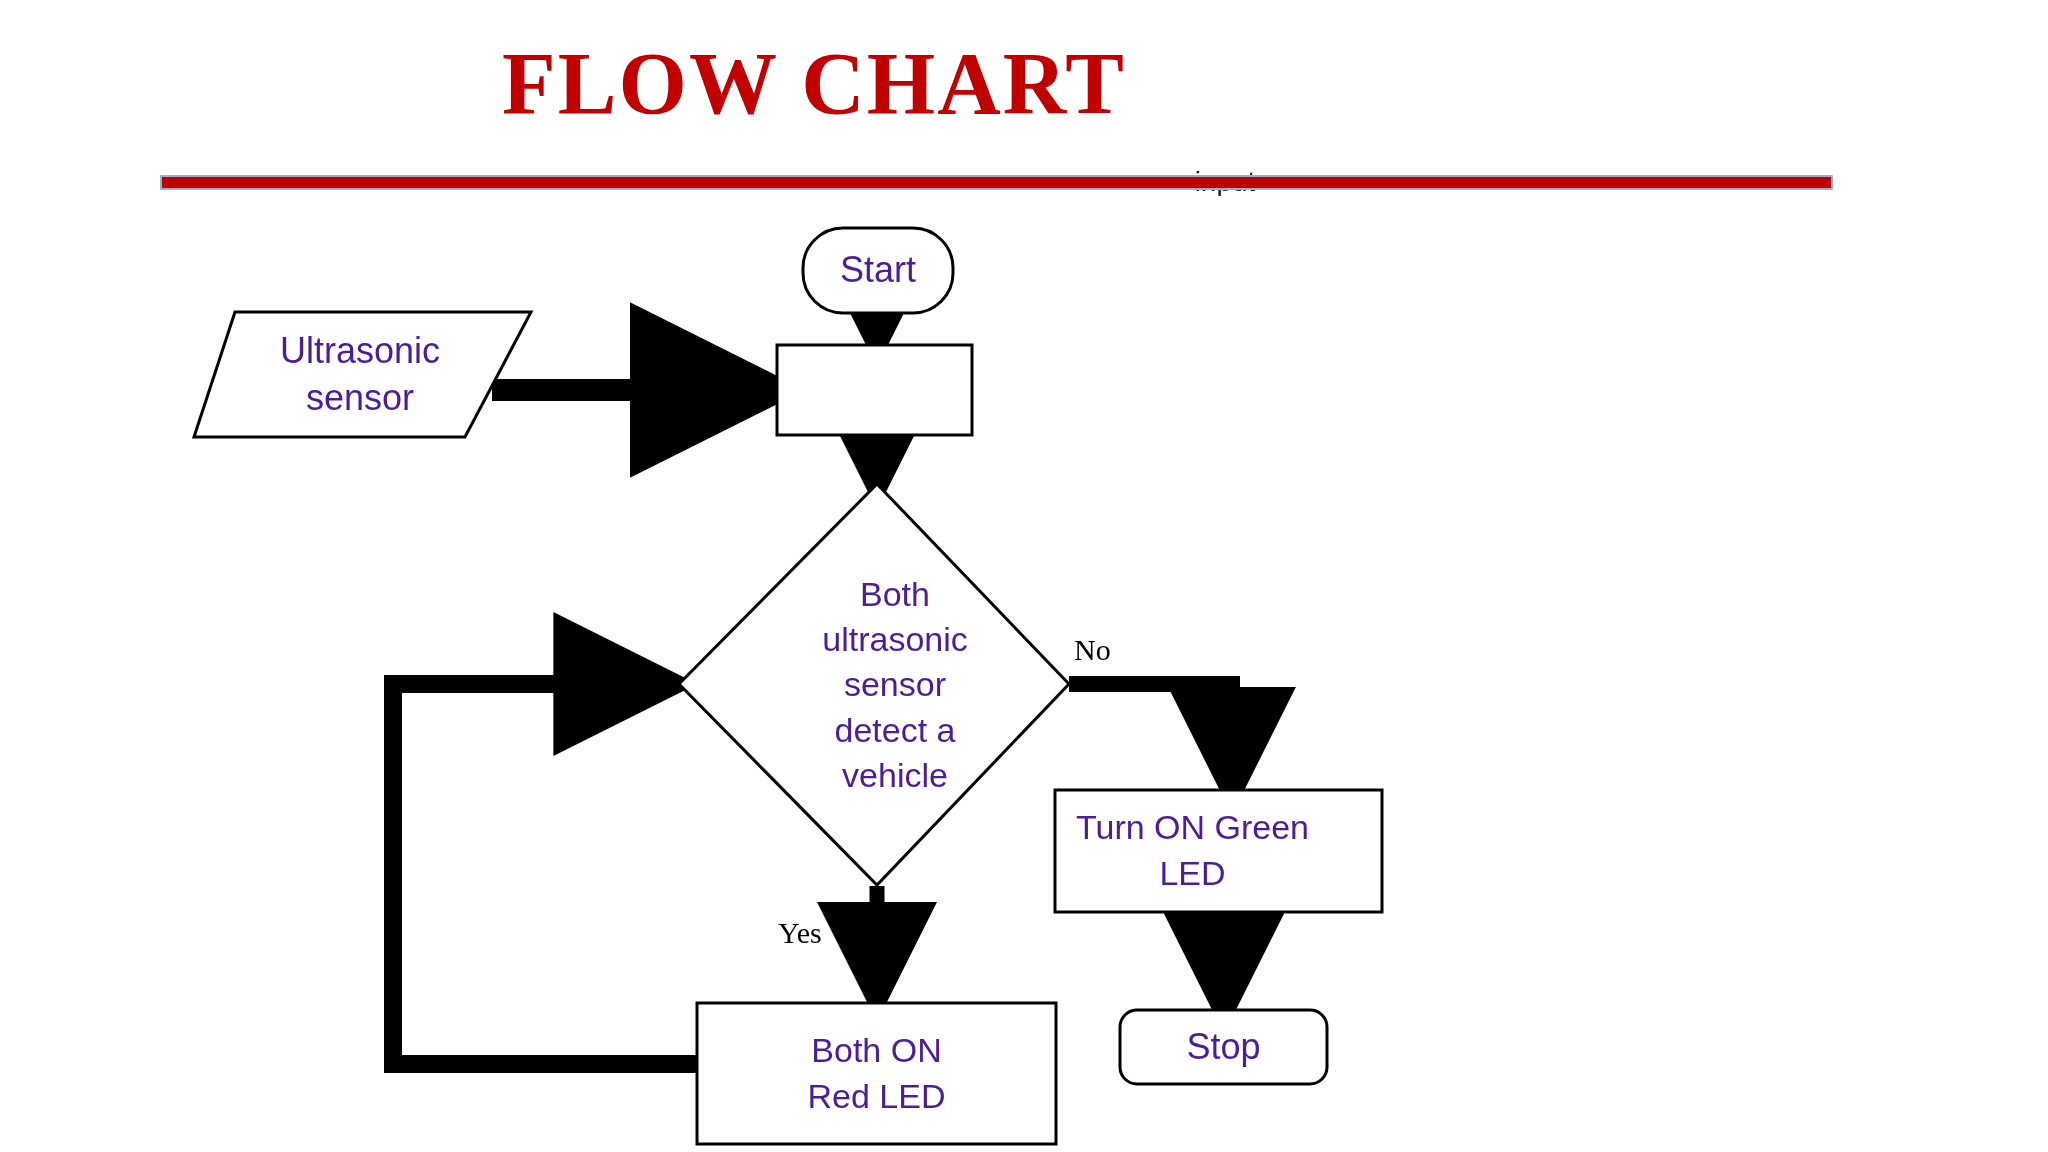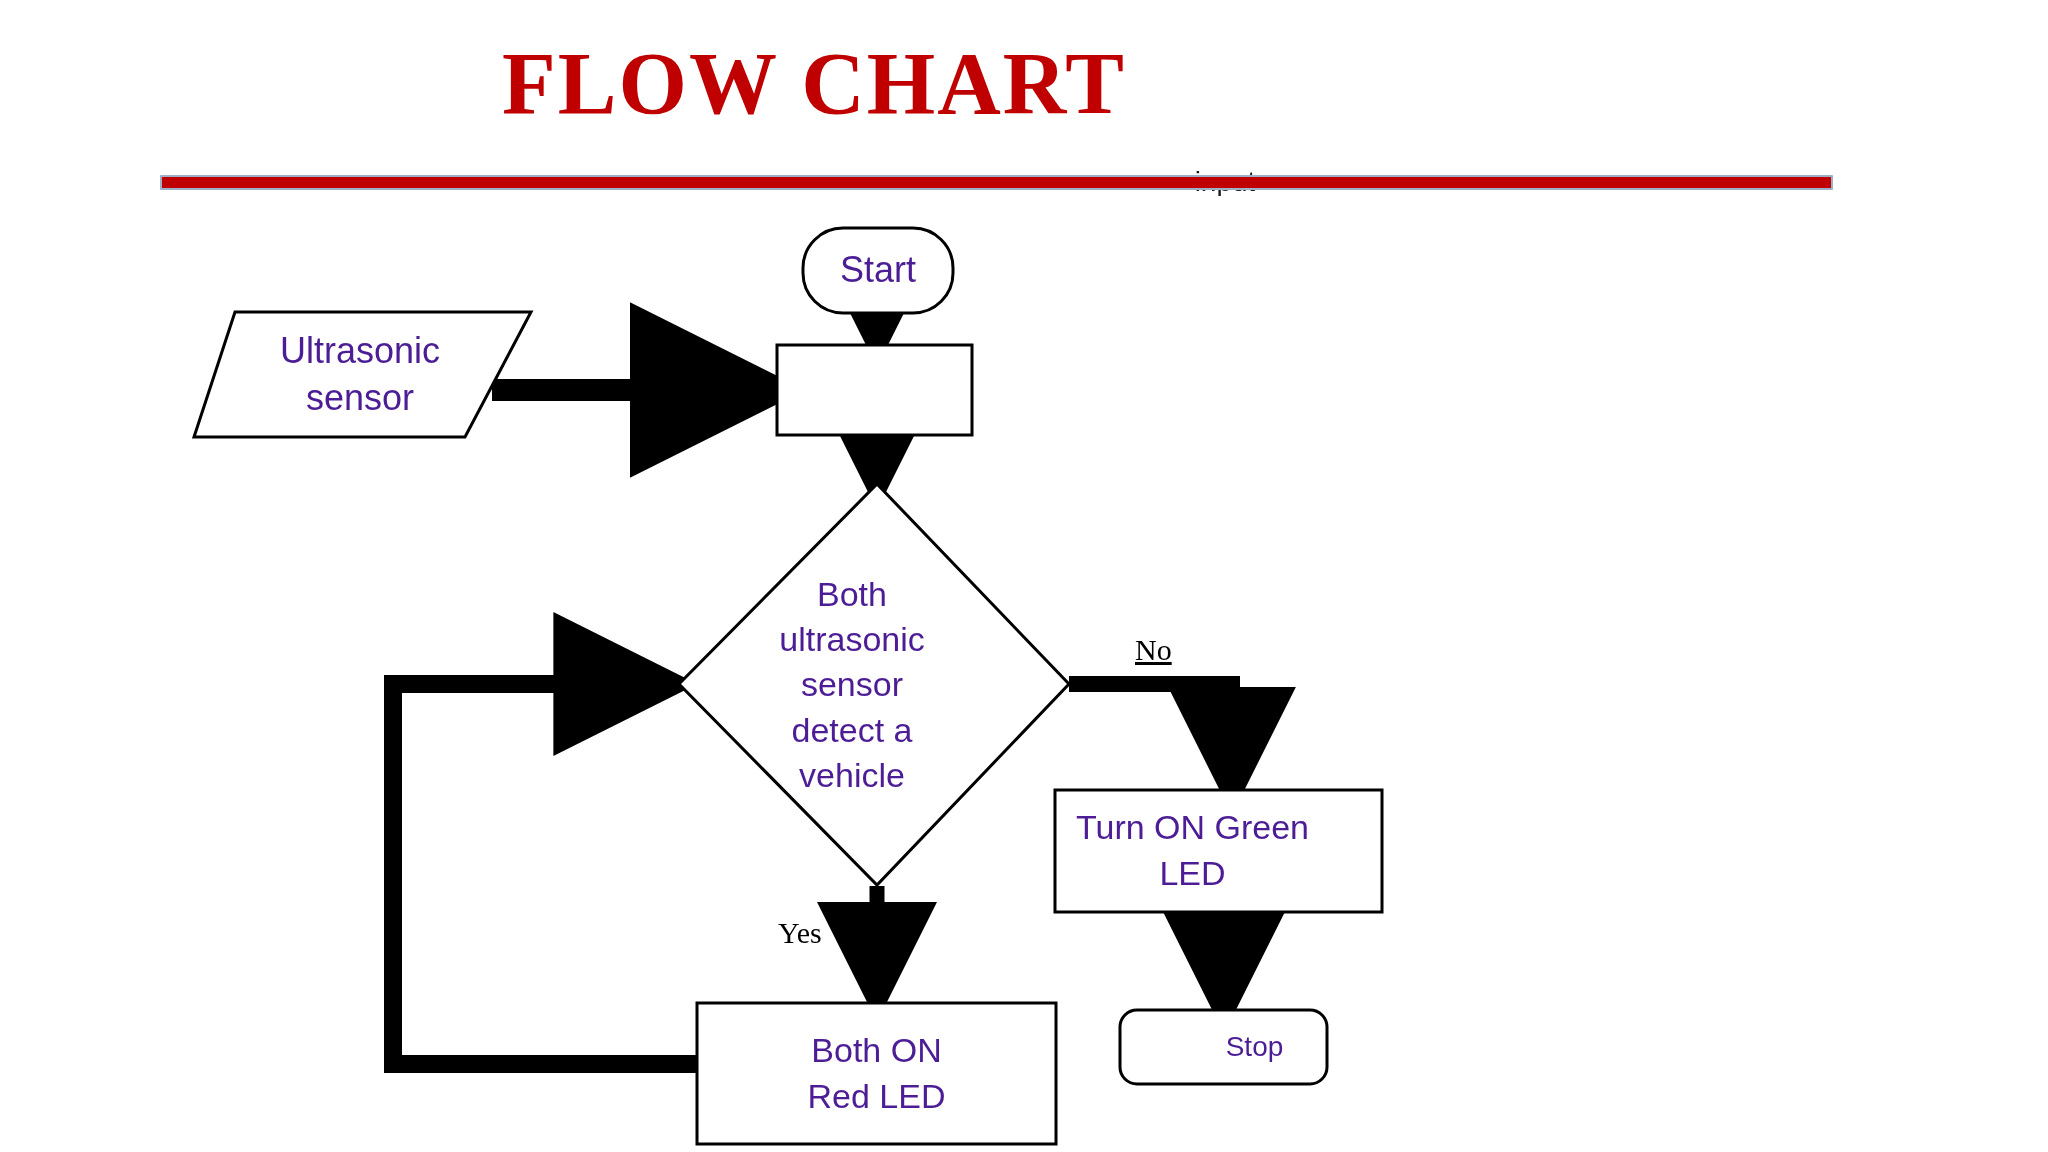--- a/index.html
+++ b/index.html
@@ -146,31 +146,31 @@
 
     <rect x="1120" y="1010" width="207" height="74" rx="17" ry="17" fill="#ffffff" stroke="#000000" stroke-width="3"></rect>
   </svg>
 
   <div class="node-label" style="left:803px; top:228px; width:150px; height:85px; font-size:36px; line-height:1.18;">Start</div>
 
   <div class="node-label" style="left:205px; top:312px; width:310px; height:125px; font-size:36px; line-height:1.3;">Ultrasonic
 sensor</div>
 
 
-  <div class="node-label" style="left:717px; top:556px; width:270px; height:258px; font-size:34px; line-height:1.33;">Both
+  <div class="node-label" style="left:760px; top:556px; width:270px; height:258px; font-size:34px; line-height:1.33;">Both
 ultrasonic
 sensor
 detect a
 vehicle</div>
 
   <div class="node-label" style="left:1055px; top:790px; width:275px; height:122px; font-size:34px; line-height:1.35;">Turn ON Green
 LED</div>
 
   <div class="node-label" style="left:697px; top:1003px; width:359px; height:141px; font-size:34px; line-height:1.35;">Both ON
 Red LED</div>
 
-  <div class="node-label" style="left:1120px; top:1010px; width:207px; height:74px; font-size:28px; line-height:1.2;padding-left:31px;">Stop</div>
+  <div class="node-label" style="left:1120px; top:1010px; width:207px; height:74px; font-size:36px; line-height:1.2;">Stop</div>
 
-  <div class="serif-label" style="left:1135px; top:633px;text-decoration:underline;">No</div>
+  <div class="serif-label" style="left:1074px; top:633px;">No</div>
 
   <div class="serif-label" style="left:778px; top:916px;">Yes</div>
 
 </div>
 
 </body></html>

